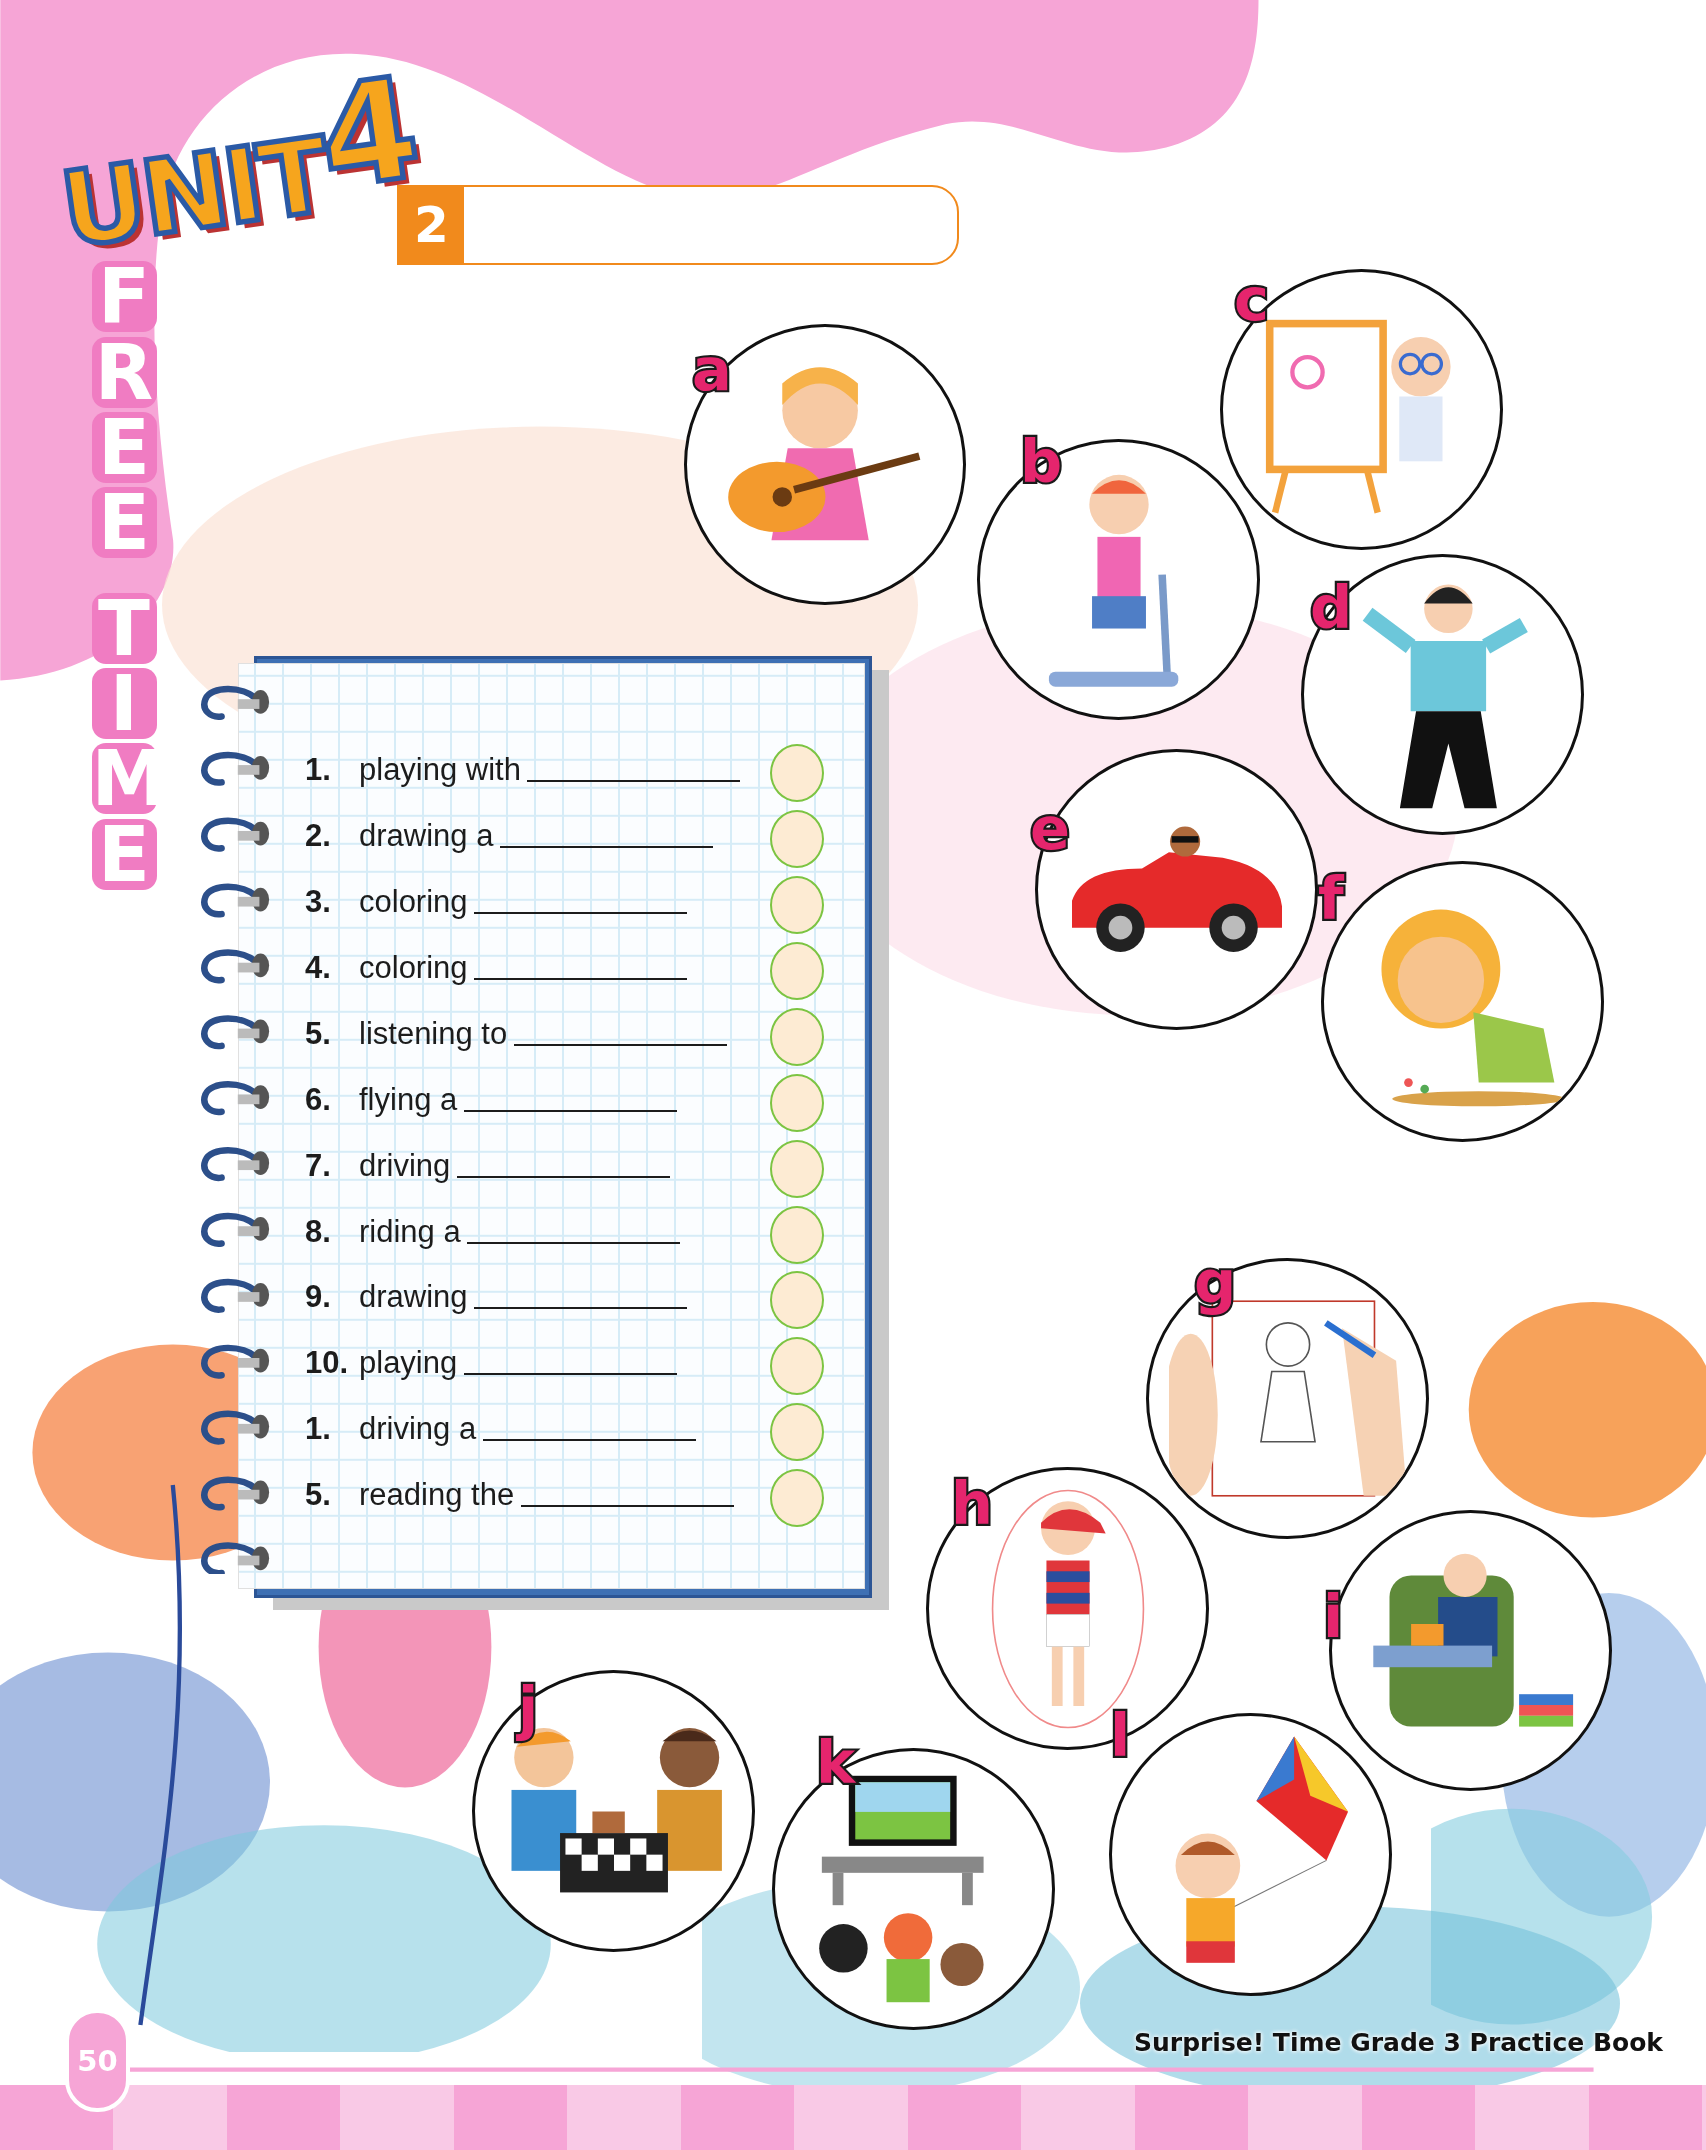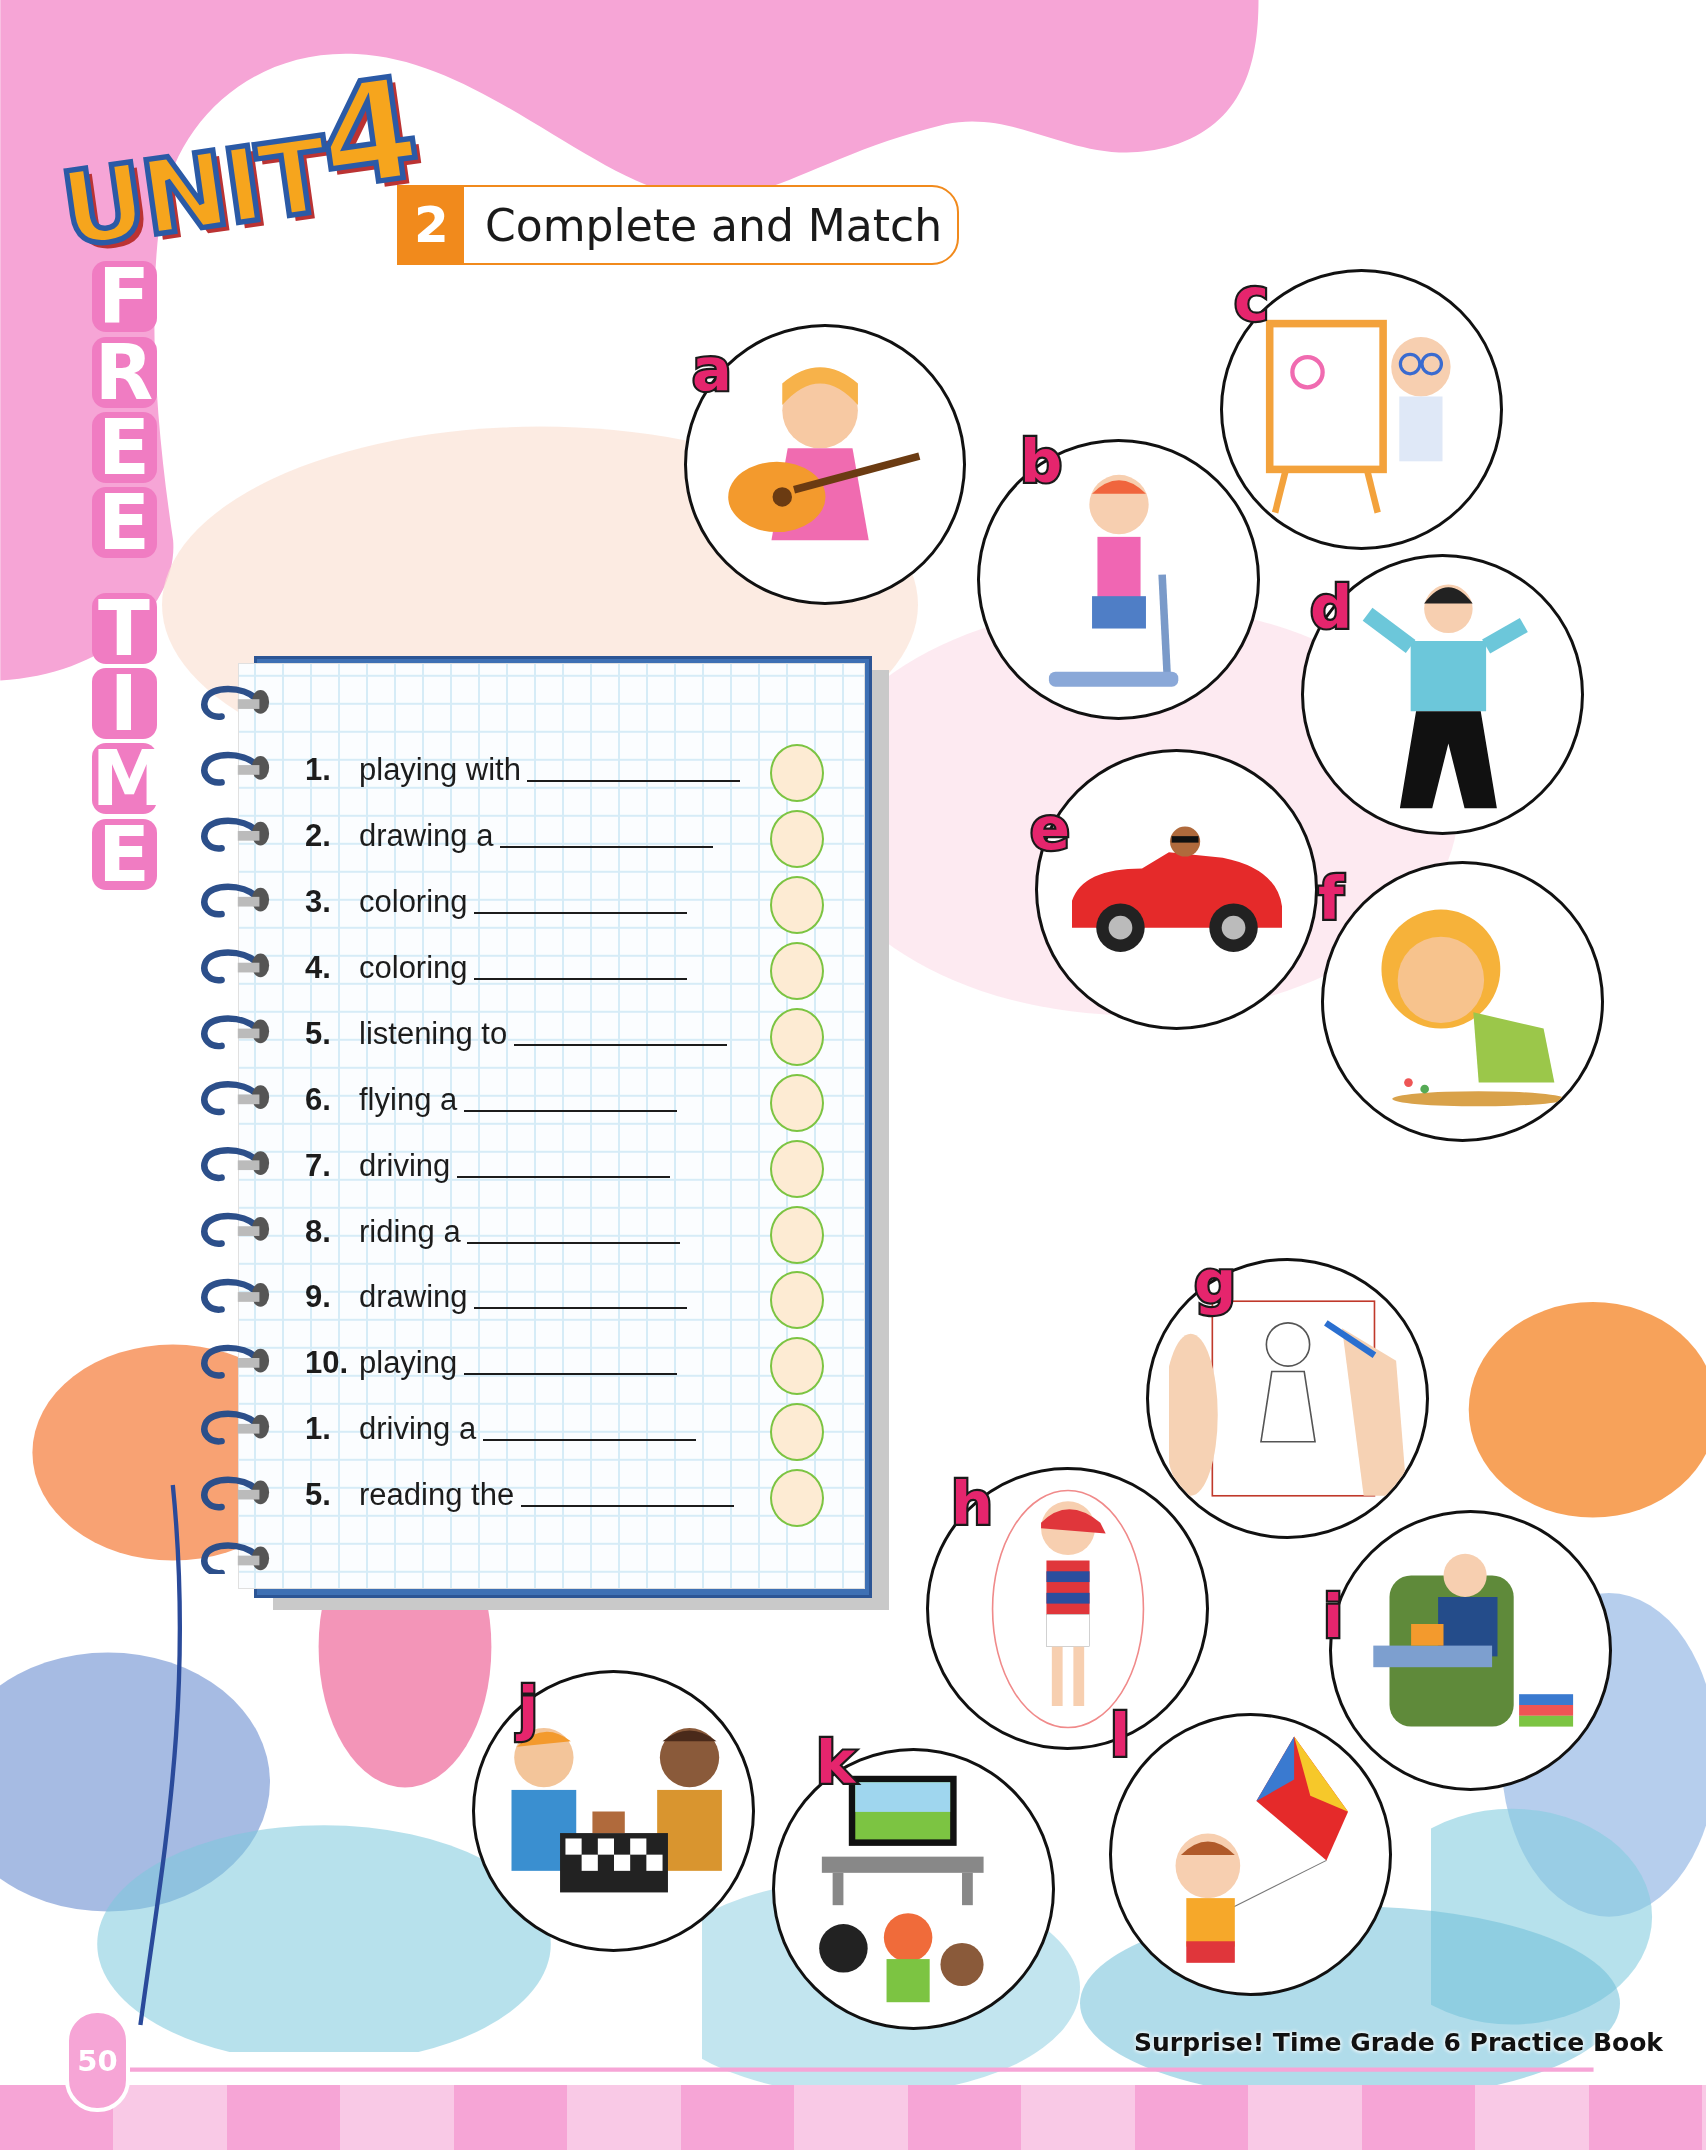--- a/index.html
+++ b/index.html
@@ -63,21 +63,20 @@
   <ellipse cx="300" cy="330" rx="400" ry="200" fill="#8fd0e2" opacity="0.55"></ellipse>
   <ellipse cx="1200" cy="360" rx="500" ry="180" fill="#6fc0d9" opacity="0.55"></ellipse>
 </svg>
 
 <div class="unit-logo">
   <span>UNIT</span><span class="num">4</span>
 </div>
 
 <div class="title-box">
   <div class="title-num">2</div>
-  <div class="title-text">Complete and Match</div>
 </div>
 
 <div class="free-time">
   <div class="ft-letter"><span>F</span></div>
   <div class="ft-letter"><span>R</span></div>
   <div class="ft-letter"><span>E</span></div>
   <div class="ft-letter"><span>E</span></div>
   <div class="ft-gap"></div>
   <div class="ft-letter"><span>T</span></div>
   <div class="ft-letter"><span>I</span></div>
@@ -352,14 +351,14 @@
   </svg>
 </div>
 <div class="pic-letter" style="left:1110px;top:1701px">l</div>
 
 <svg class="footer-band" width="1707" height="49" viewBox="0 0 3160 90">
   <rect x="0" y="0" width="3160" height="90" fill="transparent"></rect>
   <line x1="240" y1="62" x2="2950" y2="62" stroke="#f6a5d6" stroke-width="8"></line>
 </svg>
 <div class="footer-stripes"></div>
 <div class="page-num">50</div>
-<div class="book-title">Surprise! Time Grade 6 Practice Book</div>
+<div class="book-title">Surprise! Time Grade 3 Practice Book</div>
 
 
 </body></html>

